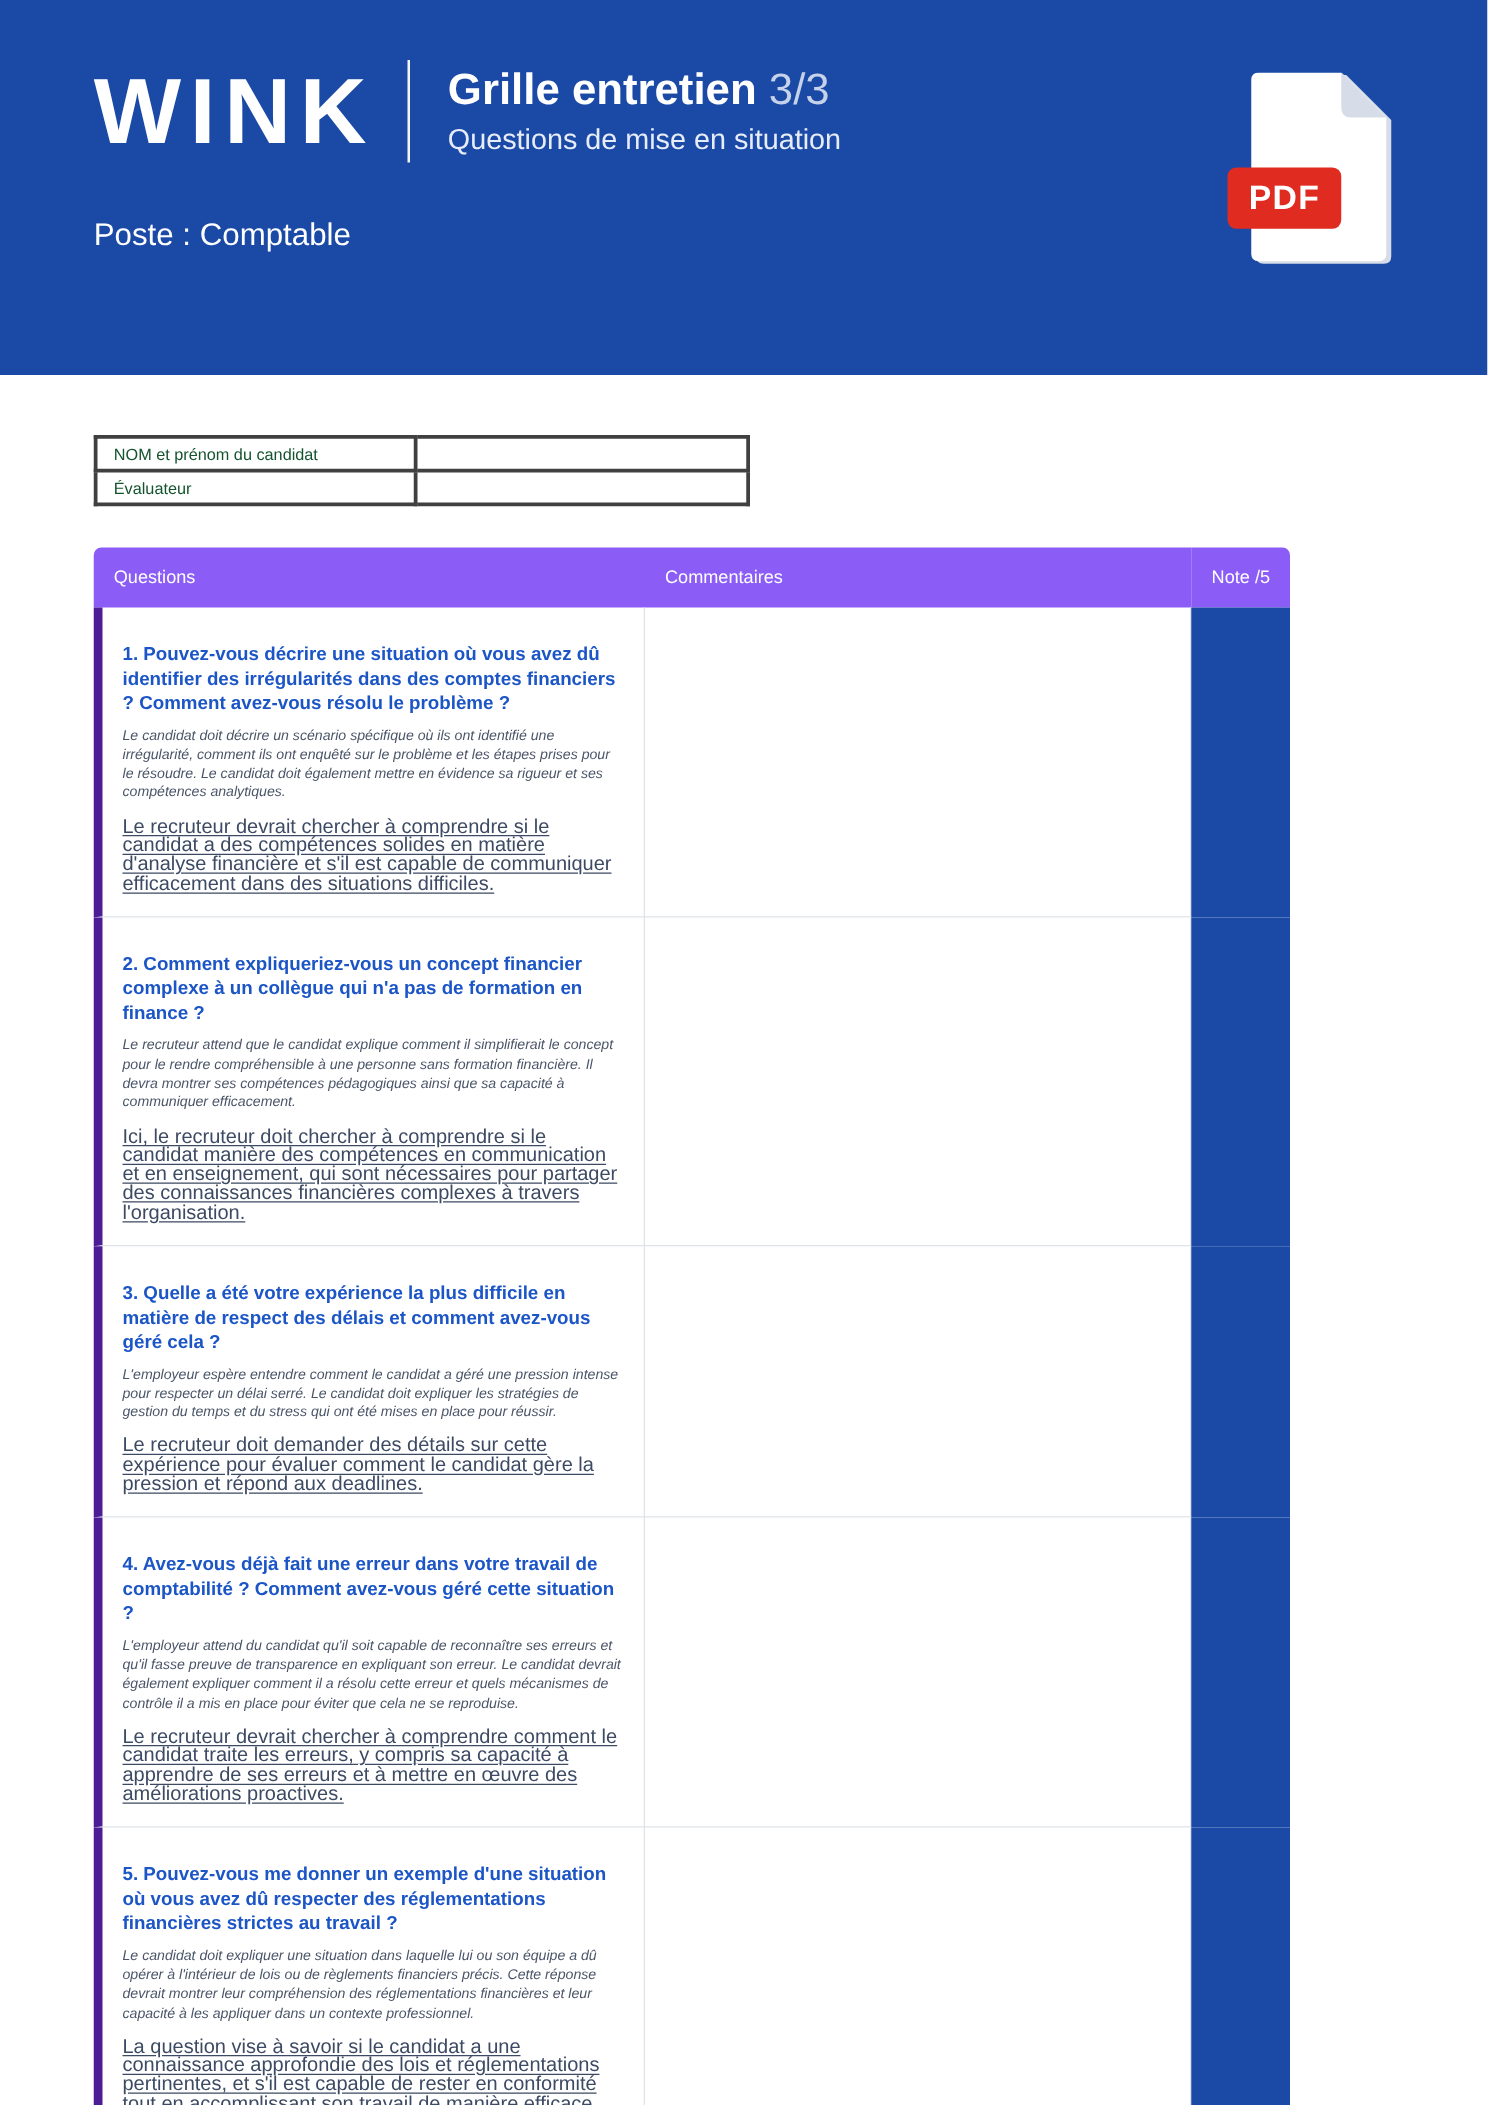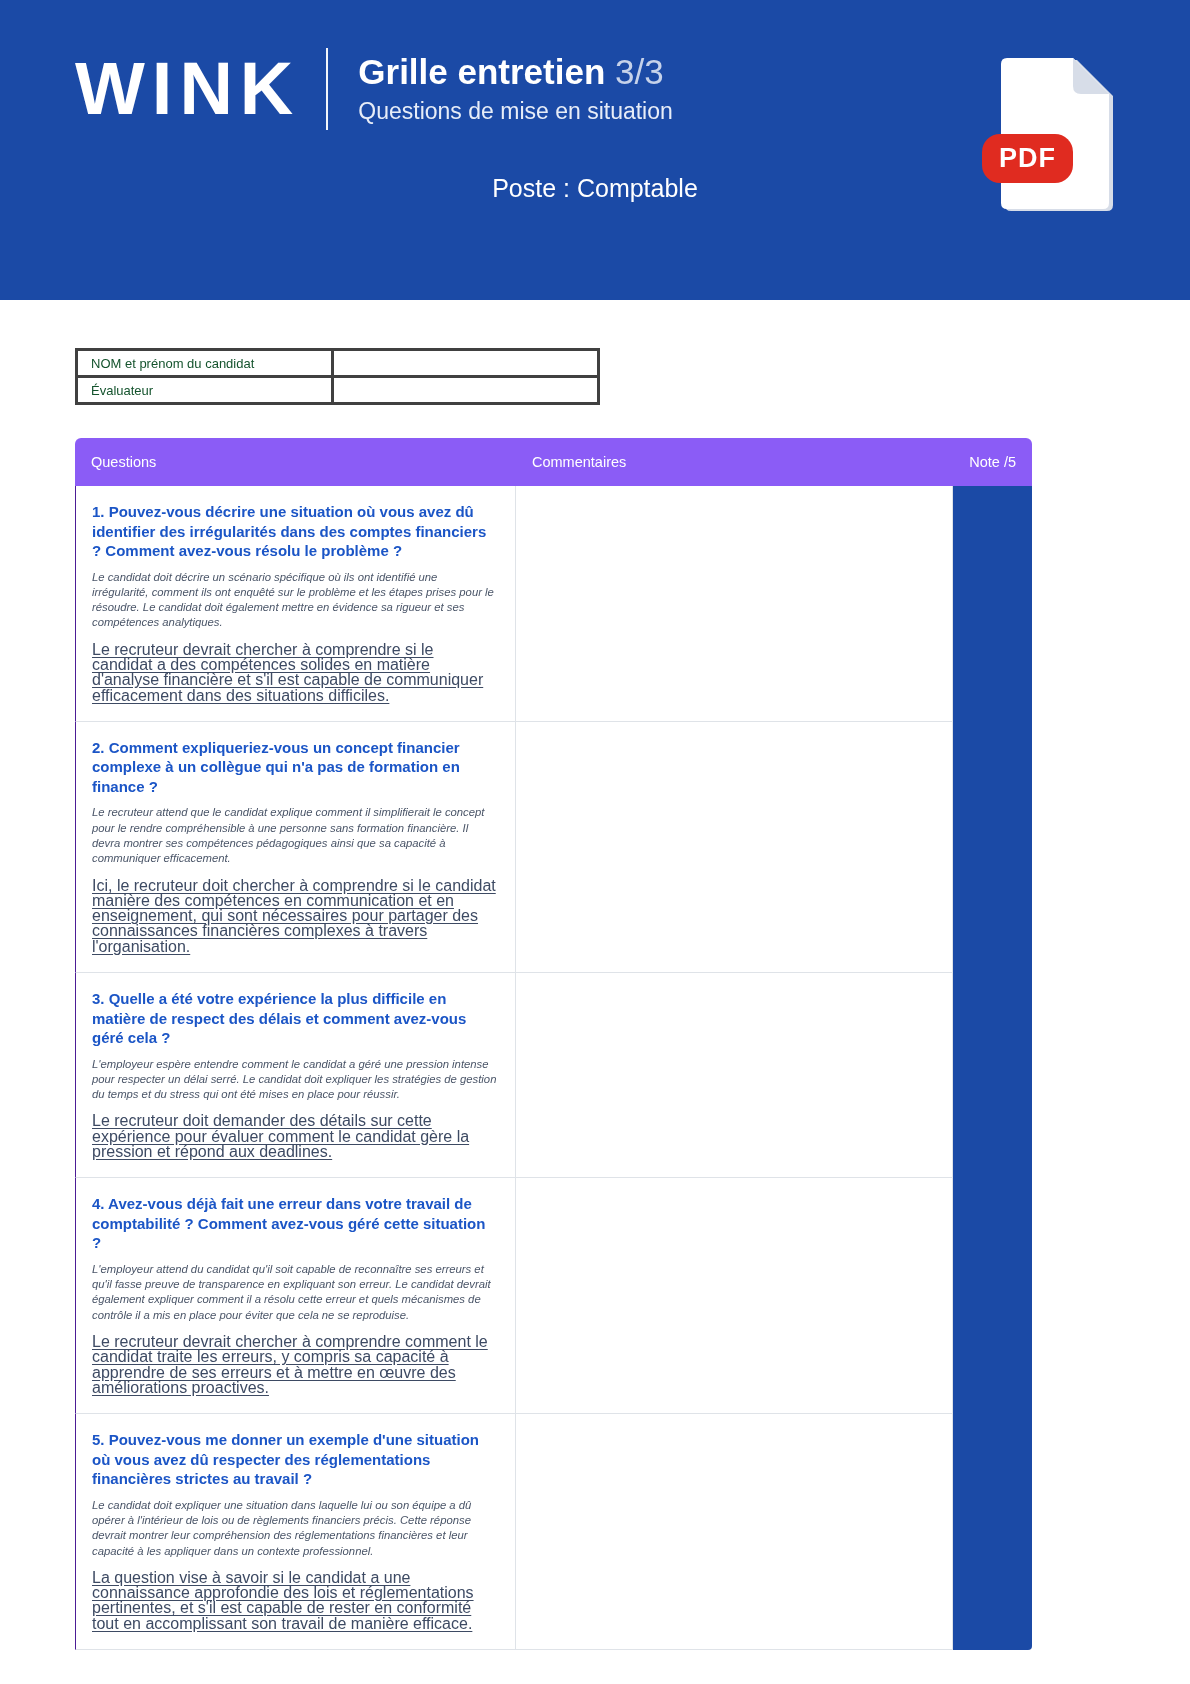--- a/index.html
+++ b/index.html
@@ -54,21 +54,20 @@
     font-size: 23px;
     font-weight: normal;
     line-height: 34px;
     margin-top: 4px;
   }
   .poste {
     color: #ffffff;
     font-size: 25px;
     margin-top: 42px;
     line-height: 32px;
-    text-align: center;
   }
 
   
   .pdf-icon {
     position: absolute;
     right: 75px;
     top: 58px;
     width: 120px;
     height: 155px;
   }
@@ -77,21 +76,21 @@
     left: 0; top: 0;
     width: 120px; height: 155px;
   }
   .pdf-badge {
     position: absolute;
     left: -13px;
     top: 76px;
     width: 91px;
     height: 49px;
     background: #e02b20;
-    border-radius: 18px;
+    border-radius: 7px;
     color: #ffffff;
     font-size: 27px;
     font-weight: bold;
     letter-spacing: 1px;
     display: flex;
     align-items: center;
     justify-content: center;
   }
 
   
@@ -136,22 +135,22 @@
   .grid thead th.col-q { width: 441px; border-top-left-radius: 6px; border-bottom-left-radius: 0; }
   .grid thead th.col-c { width: 437px; }
   .grid thead th.col-n { width: 79px; text-align: right; border-top-right-radius: 6px; }
 
   .grid tbody td {
     vertical-align: top;
     border: 1px solid #dfe3e8;
     border-top: none;
   }
   .grid tbody tr td.cell-q {
-    padding: 16px 18px 18px 16px;
-    border-left: 1px solid #4c1d95;
+    padding: 28px 18px 18px 16px;
+    border-left: 7px solid #4c1d95;
   }
   .grid tbody tr td.cell-c {
     border-left: none;
   }
   .grid tbody tr td.cell-n {
     background: #1b4aa6;
     border: none;
   }
   .grid tbody tr:last-child td.cell-n { border-bottom-right-radius: 4px; }
 

